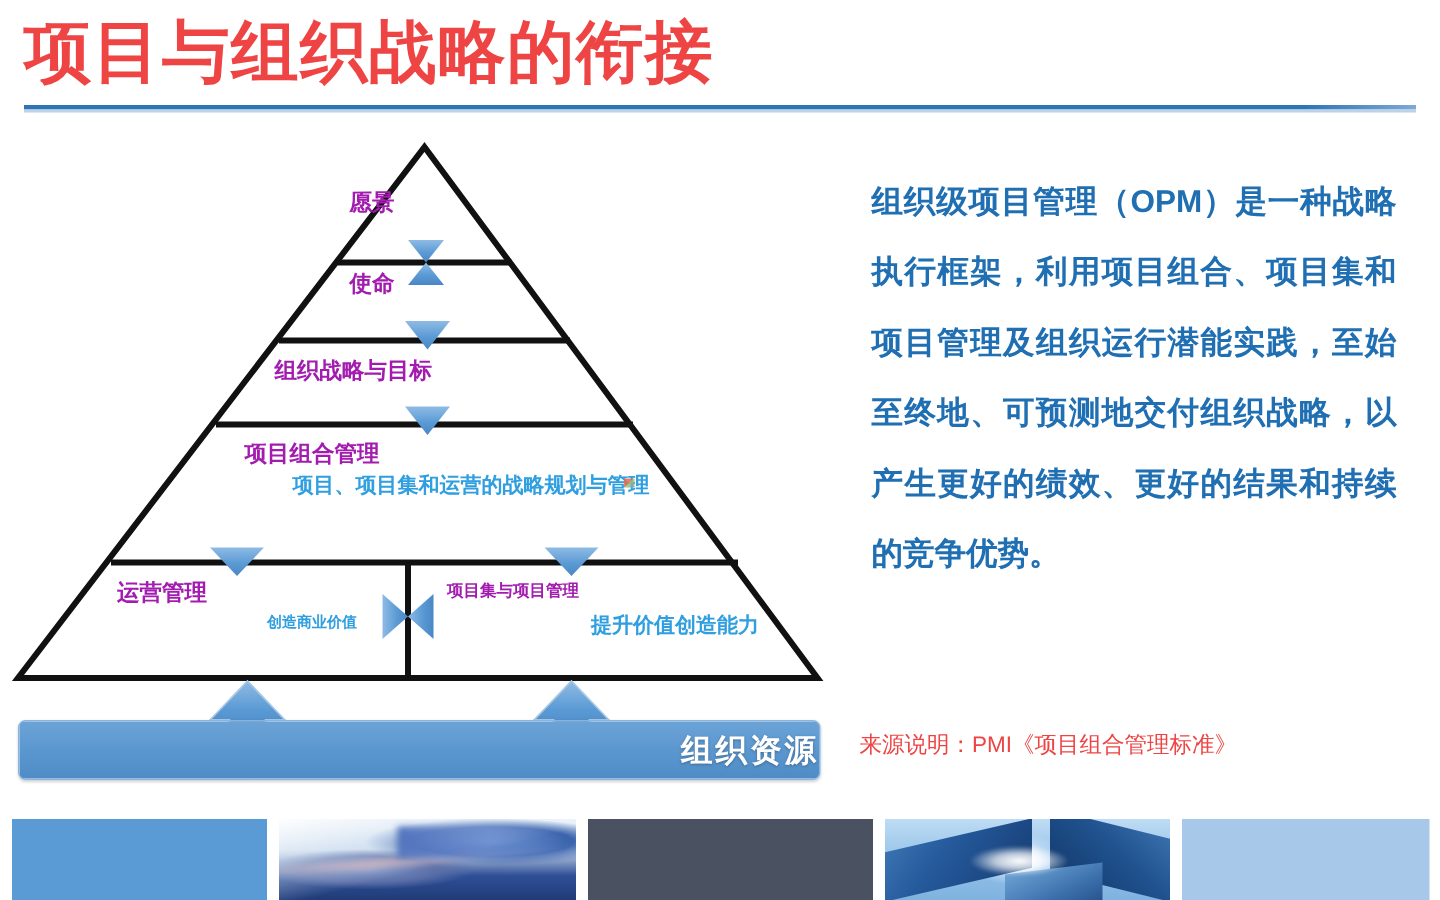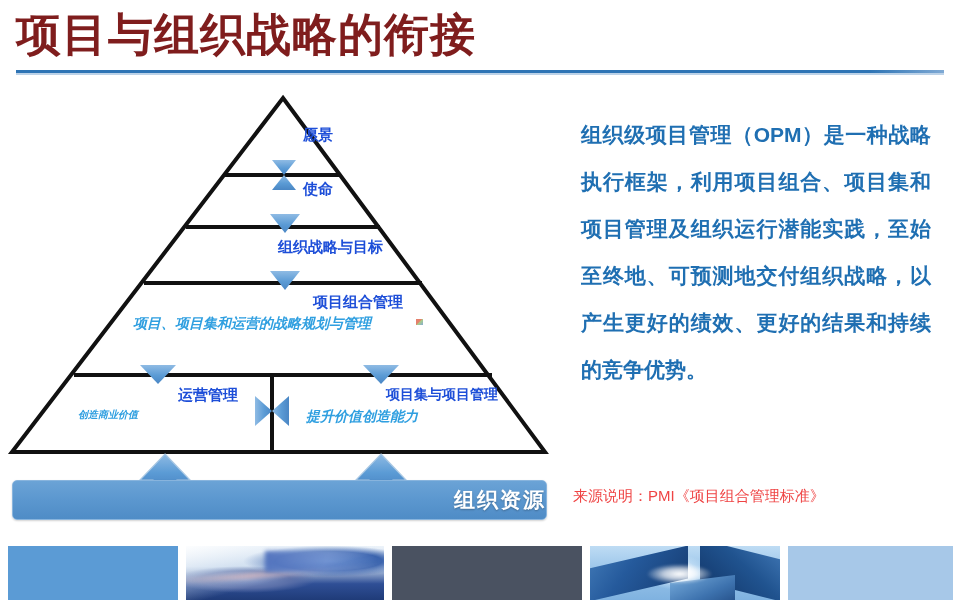--- a/index.html
+++ b/index.html
@@ -28,21 +28,21 @@
     left: 0; top: 0;
     width: 960px;
     height: 80px;
   }
   #page-title {
     position: absolute;
     left: 16px;
     top: 6px;
     font-size: 45px;
     font-weight: bold;
-    color: #7f1d1d;
+    color: #ef4444;
     letter-spacing: 1px;
     white-space: nowrap;
     line-height: 58px;
   }
   #title-rule {
     position: absolute;
     left: 16px;
     top: 70px;
     width: 928px;
     height: 3px;
@@ -65,44 +65,43 @@
     width: 560px;
     height: 450px;
   }
   #pyramid-svg {
     position: absolute;
     left: 0; top: 0;
   }
 
   .pyr-label {
     position: absolute;
-    text-align: right;
-    color: #1d4ed8;
+    text-align: left;
+    color: #a21caf;
     font-weight: bold;
     white-space: nowrap;
     pointer-events: none;
   }
   .pyr-sub {
     position: absolute;
-    text-align: left;
+    text-align: right;
     color: #2f9fe0;
     font-weight: bold;
-    font-style: italic;
     pointer-events: none;
   }
 
   #lbl-vision  { left: 233px; top: 38px;  width: 100px; font-size: 15px; }
   #lbl-mission { left: 233px; top: 92px;  width: 100px; font-size: 15px; }
   #lbl-strategy{ left: 183px; top: 150px; width: 200px; font-size: 15px; }
   #lbl-portfolio{ left: 163px; top: 205px; width: 240px; font-size: 15px; }
   #sub-portfolio{ left: 133px; top: 226px; width: 300px; font-size: 14px; line-height: 19px; }
 
   #lbl-ops     { left: 78px;  top: 298px; width: 160px; font-size: 15px; }
   #sub-ops     { left: 78px;  top: 320px; width: 160px; font-size: 10px; }
-  #lbl-prog    { left: 298px; top: 298px; width: 200px; font-size: 14px; }
+  #lbl-prog    { left: 298px; top: 298px; width: 200px; font-size: 11px; }
   #sub-prog    { left: 306px; top: 320px; width: 200px; font-size: 14px; }
 
   #resource-bar {
     position: absolute;
     left: 12px;
     top: 392px;
     width: 533px;
     height: 38px;
     background: linear-gradient(to bottom, #6ba3d6 0%, #5b97cf 50%, #4f8cc6 100%);
     border: 1px solid #88b4dd;

